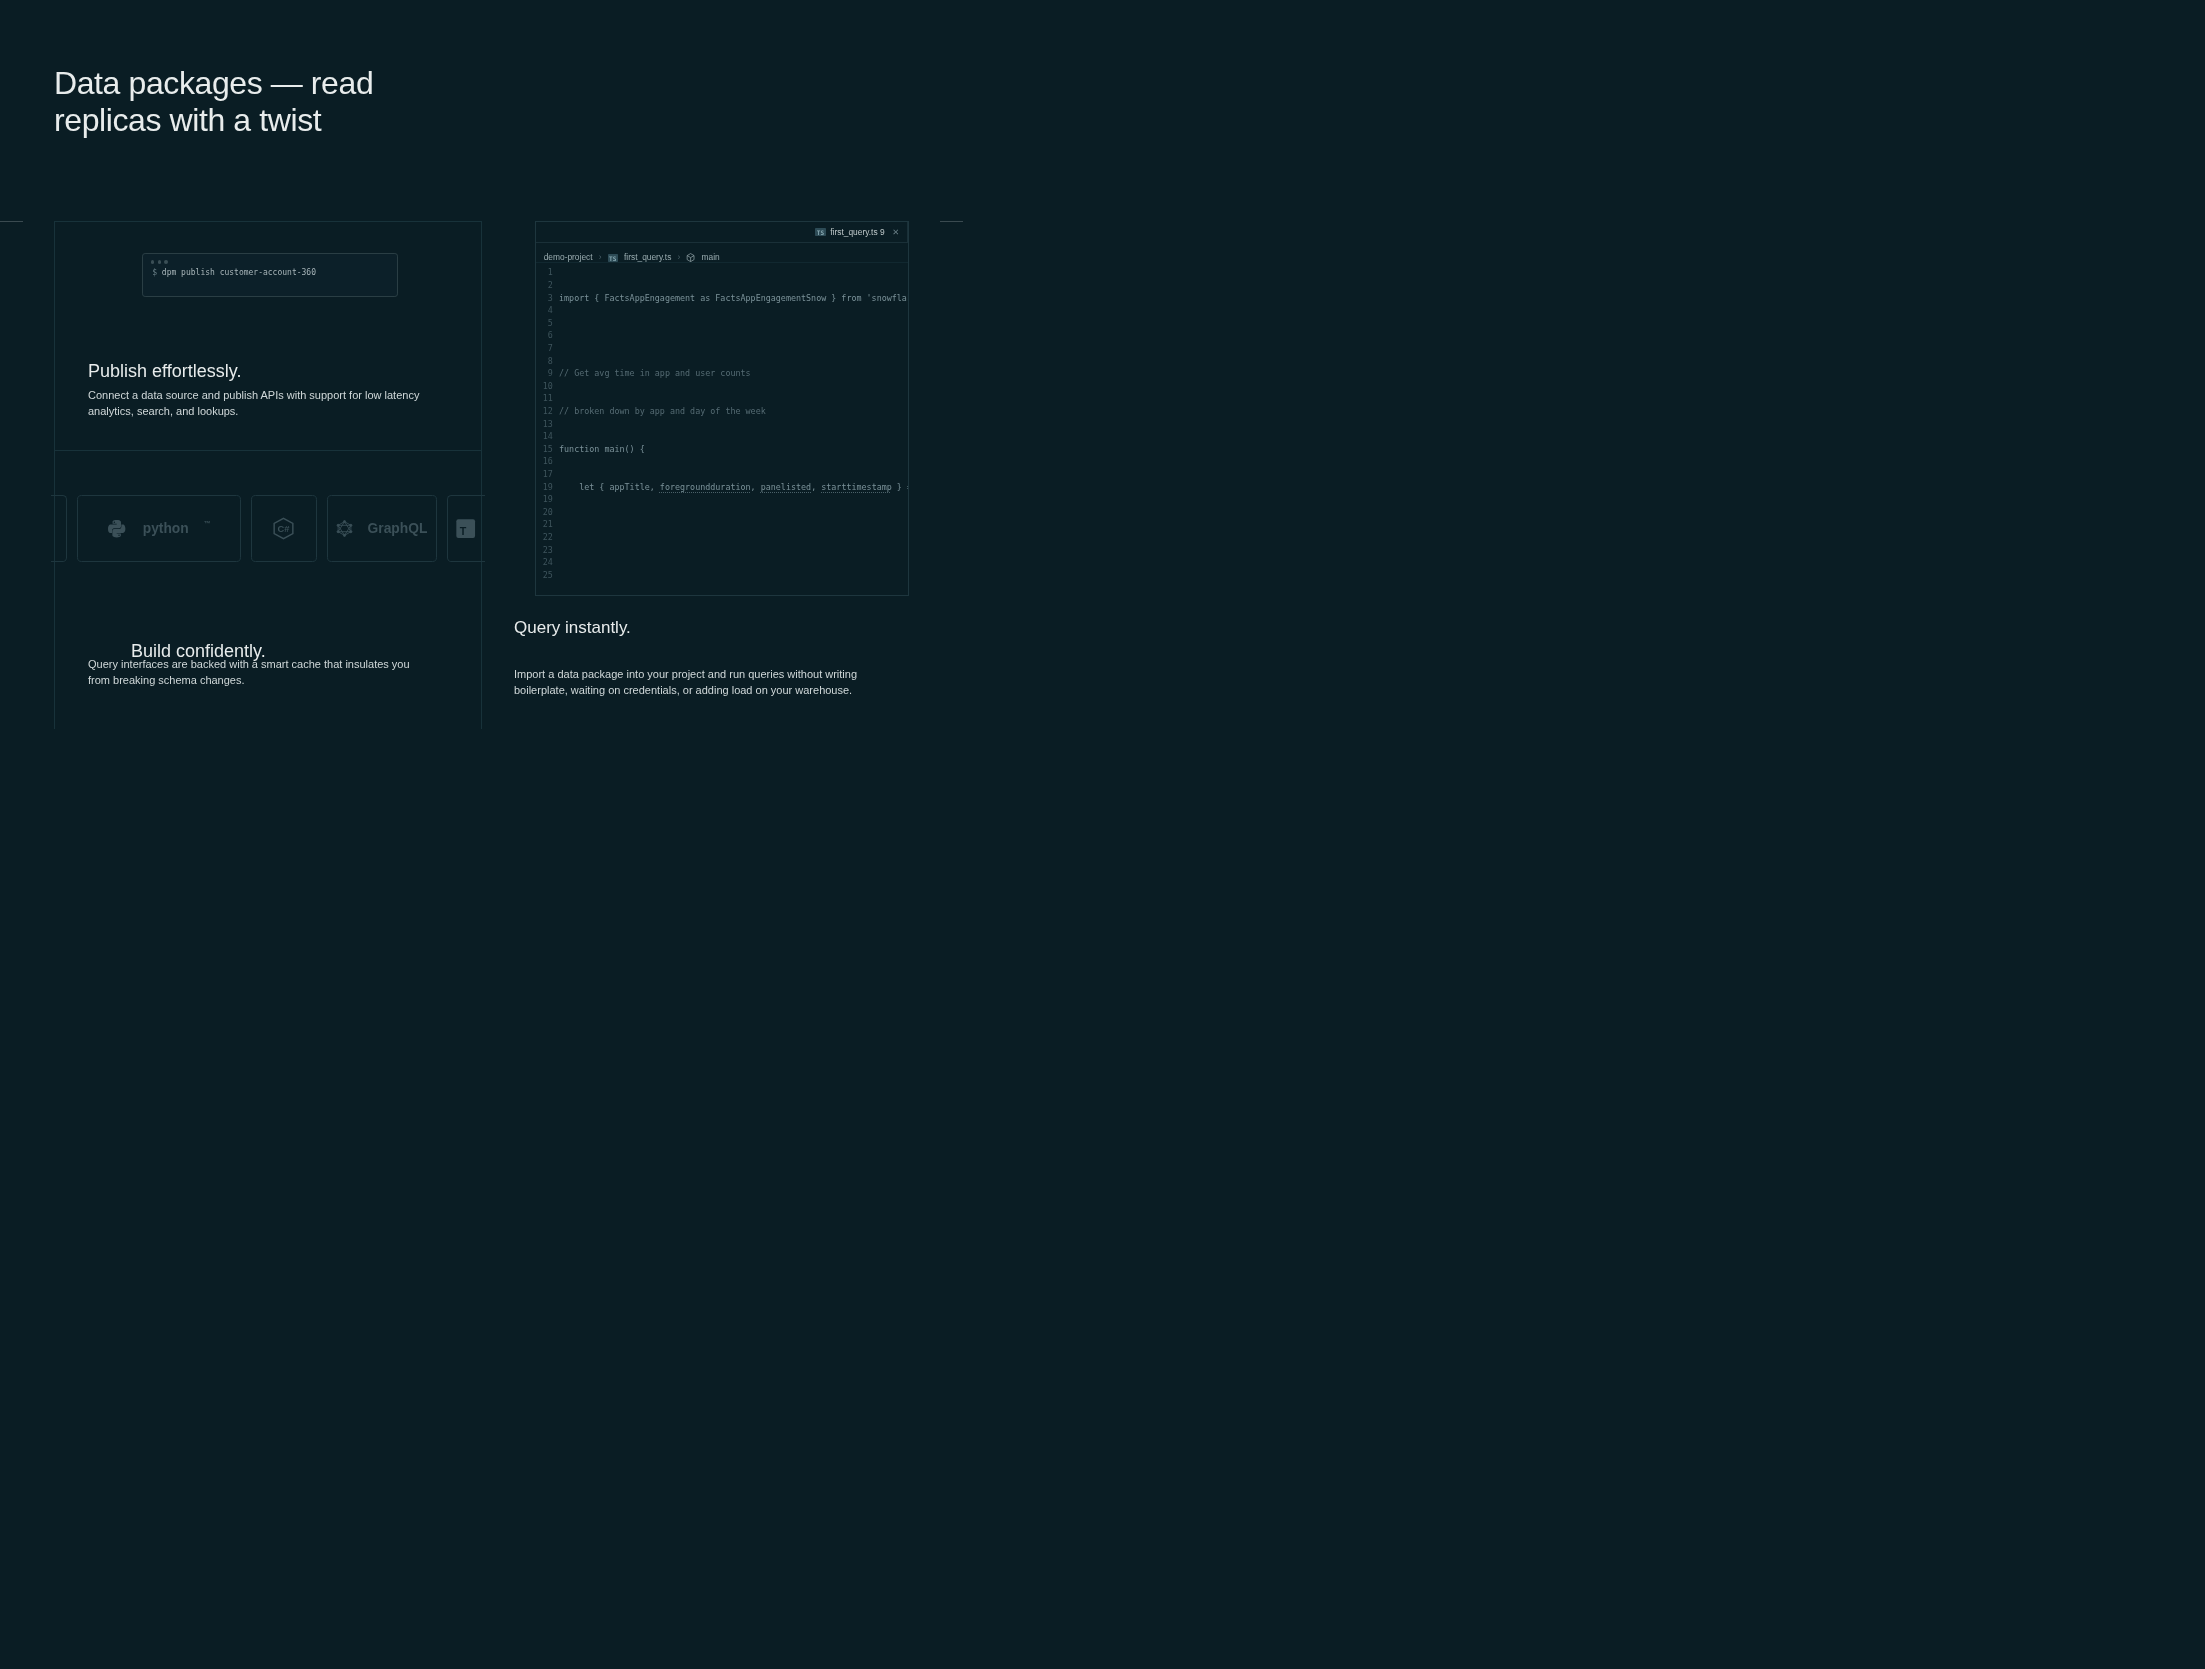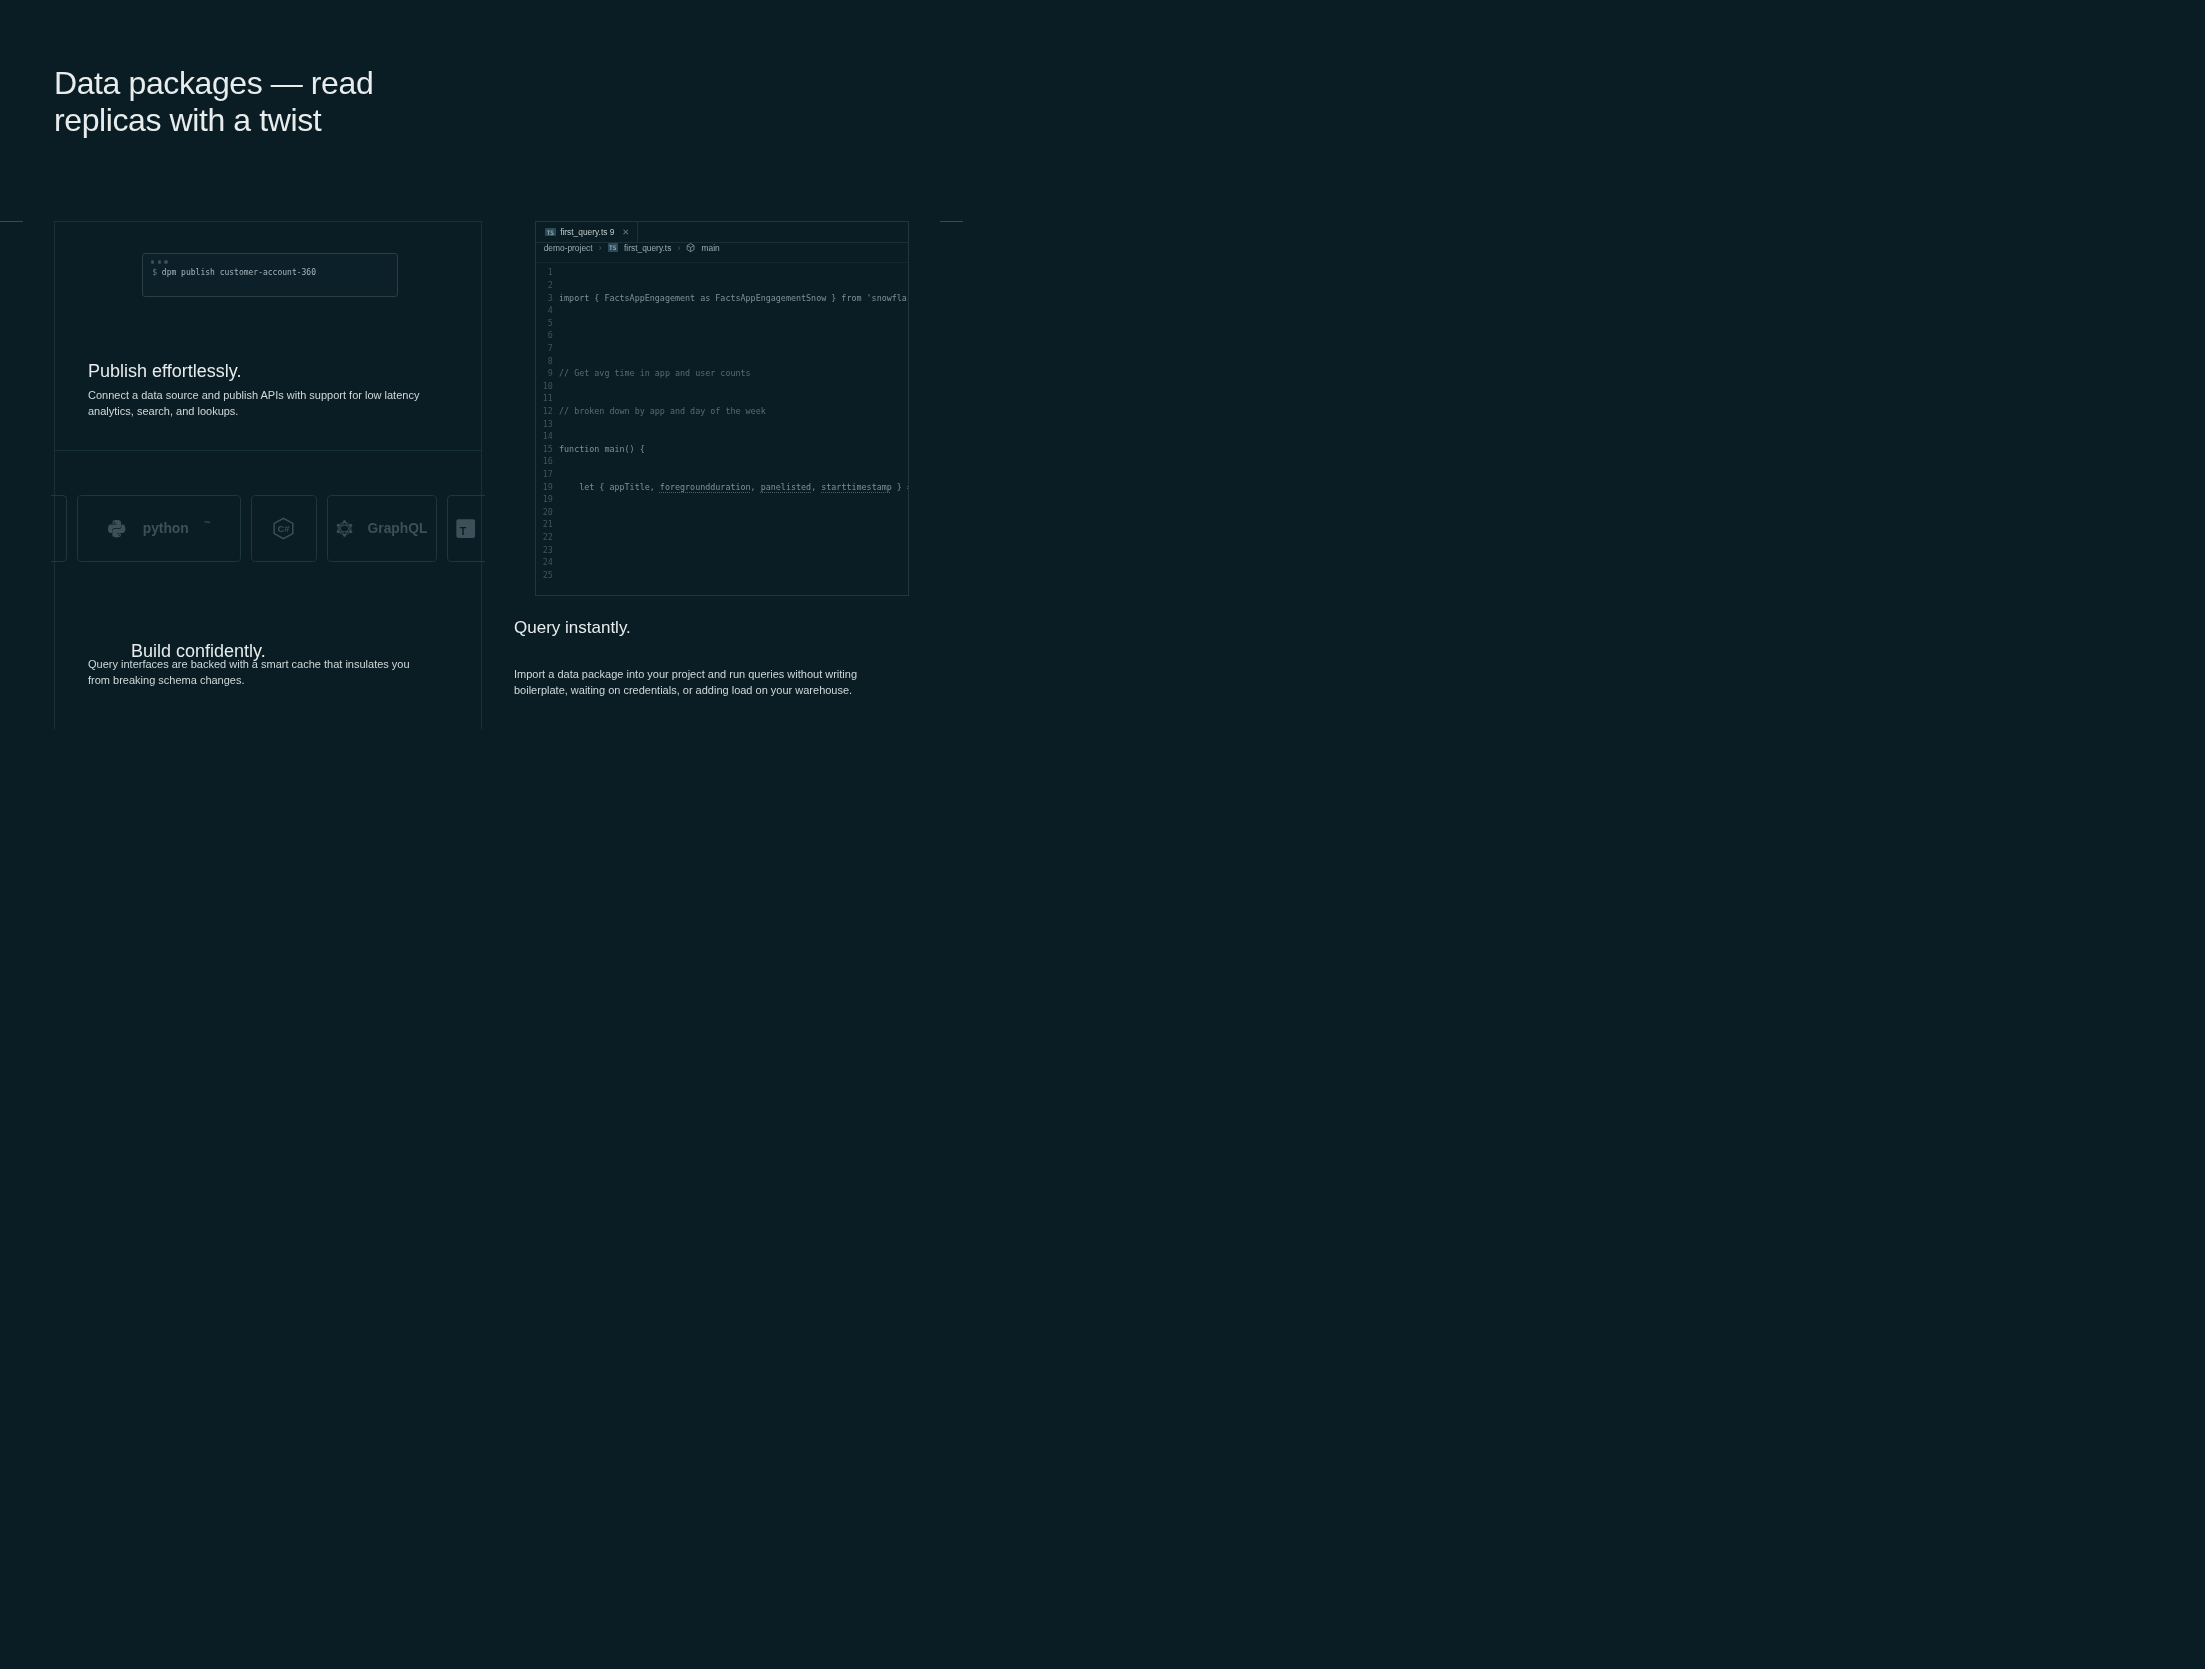--- a/index.html
+++ b/index.html
@@ -144,20 +144,21 @@
     height: 375px;
     border: 0.8px solid #1e363e;
     background: #0a1d24;
     display: flex;
     flex-direction: column;
   }
   .editor-tabs {
     height: 21.4px;
     border-bottom: 0.8px solid #1a3038;
     display: flex;
+    justify-content: flex-end;
   }
   .editor-tab {
     display: flex;
     align-items: center;
     gap: 4.6px;
     padding: 0 7.7px 0 9.2px;
     border-right: 0.8px solid #1a3038;
     font-size: 8.4px;
     color: #c0cacb;
   }
@@ -167,21 +168,21 @@
     font-size: 6.1px;
     font-weight: 700;
     padding: 0.8px 1.5px;
     border-radius: 0.8px;
     font-family: monospace;
   }
   .tab-close { color: #6b8088; font-size: 8.4px; margin-left: 3.1px;}
   .breadcrumb-row {
     height: 20px;
     display: flex;
-    align-items: flex-start;
+    align-items: flex-end;
     gap: 6.1px;
     padding-left: 7.7px;
     font-size: 8.4px;
     color: #9aacb0;
     border-bottom: 0.8px solid #112830;
   }
   .bc-sep { color: #4a6068; }
   .cube-icon { display:inline-flex; }
   .code-area {
     flex: 1;

